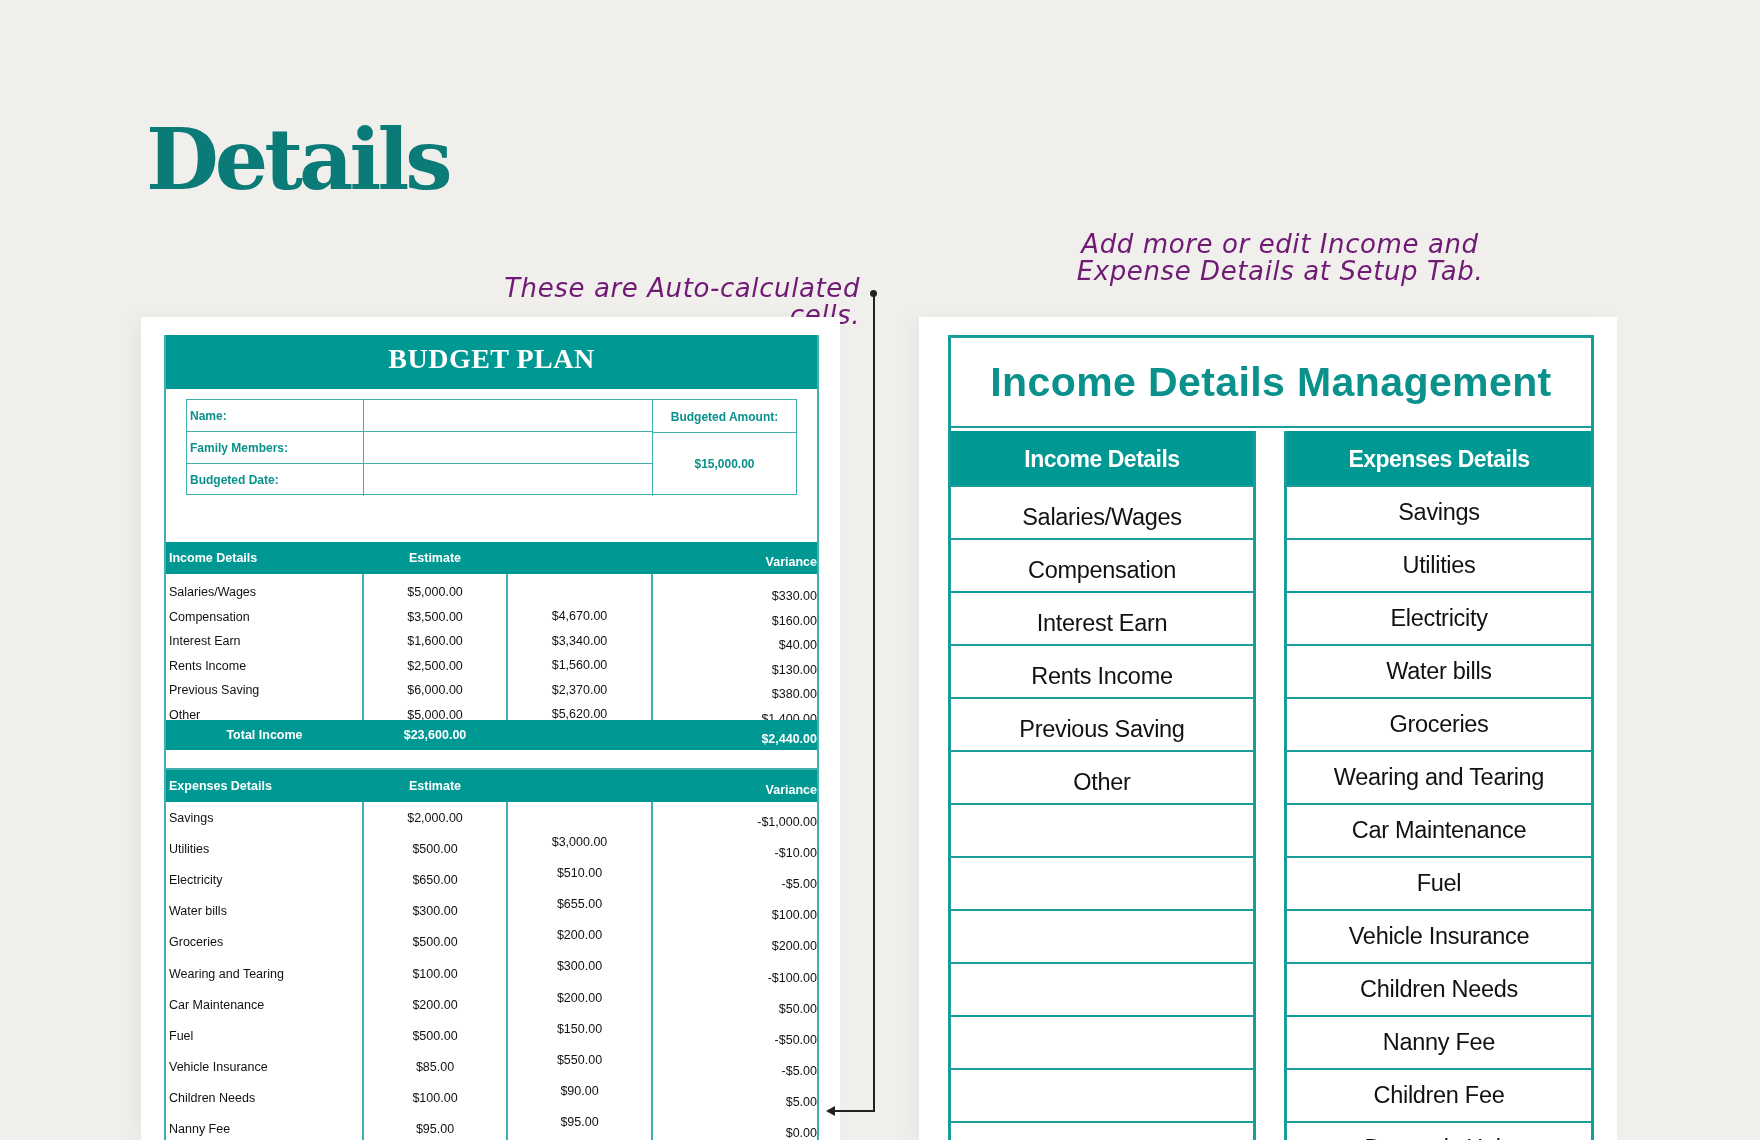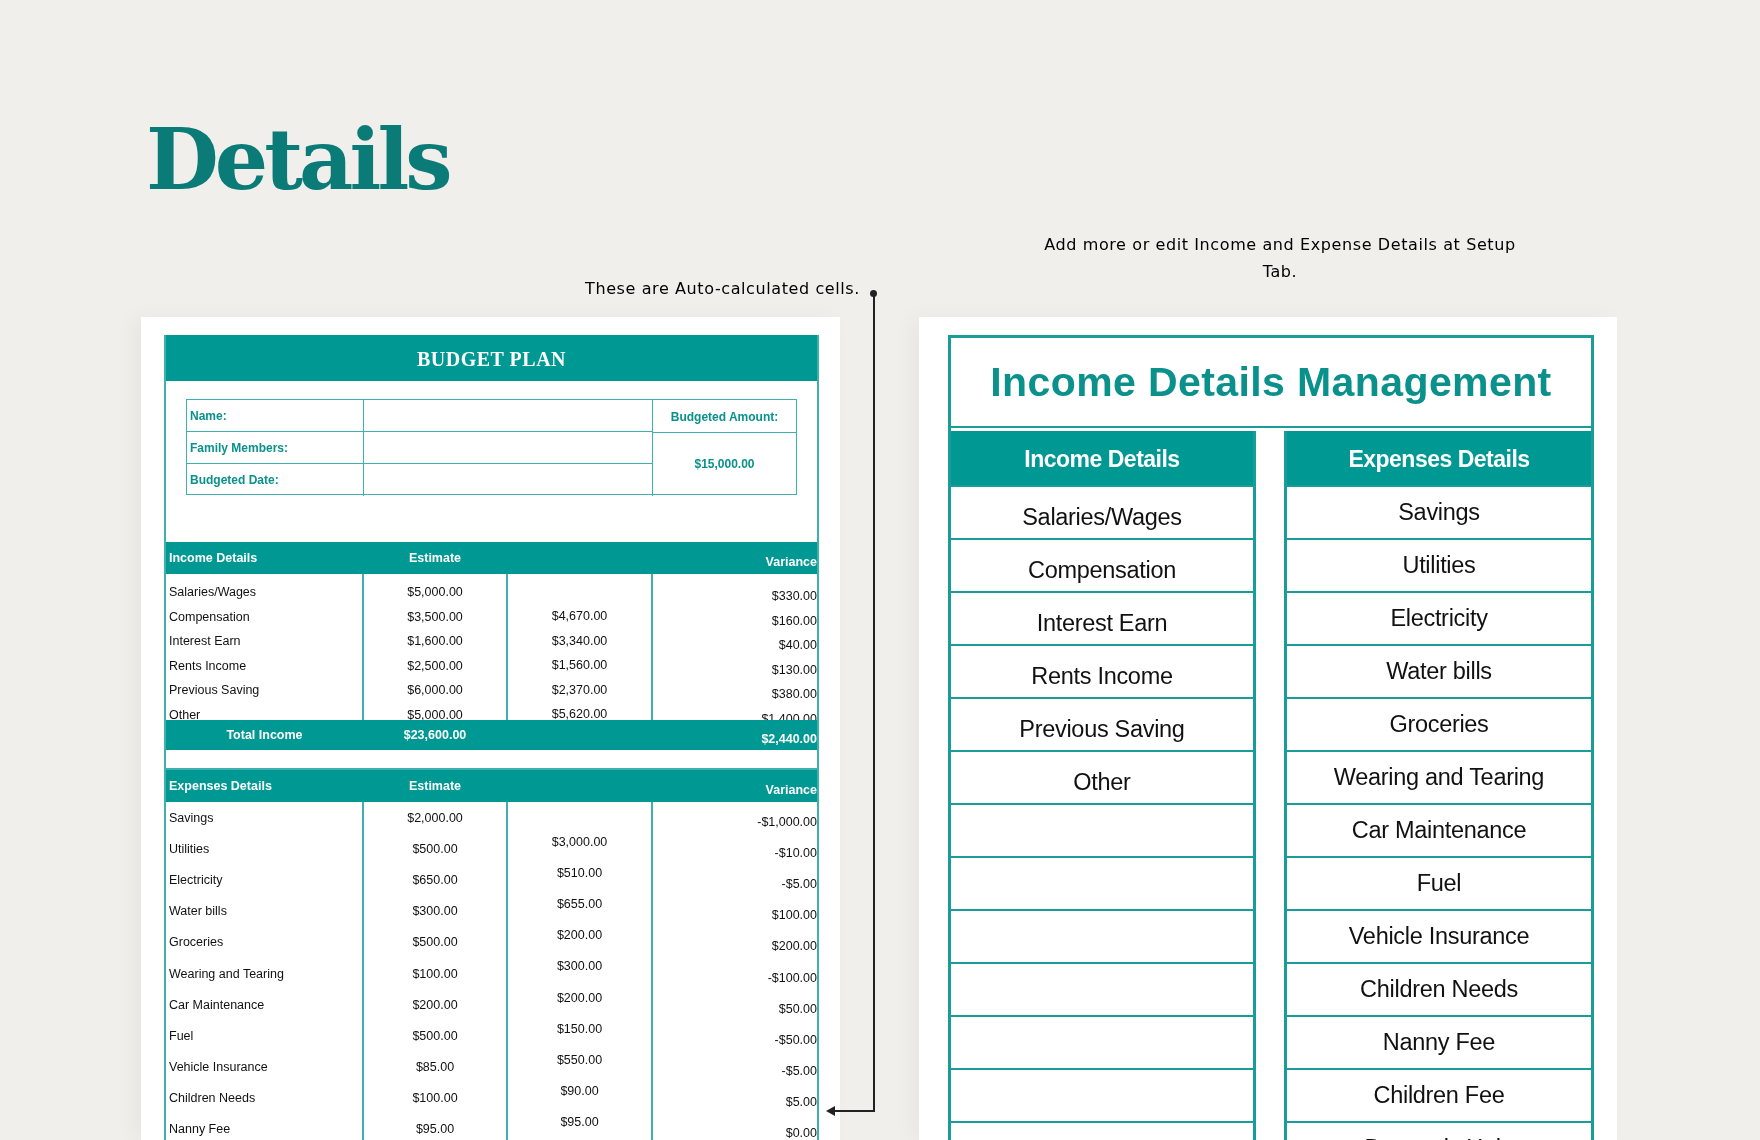--- a/index.html
+++ b/index.html
@@ -1,36 +1,36 @@
 <!DOCTYPE html>
 <html><head>
   <meta charset="utf-8">
   <style>
     * { box-sizing: border-box; margin: 0; padding: 0; }
     html, body { width: 1760px; height: 1140px; overflow: hidden; }
     body { background: #f0efec; position: relative; font-family: "Liberation Sans", sans-serif; color: #111; }
 
     .page-title { position: absolute; left: 146px; top: 110px; font-family: "DejaVu Serif", serif; font-weight: bold; font-size: 84px; letter-spacing: -4px; color: #0b7b78; }
 
-    .note { position: absolute; font-family: "DejaVu Sans", sans-serif; font-size: 16px; color: #000000; letter-spacing: 0.6px; line-height: 27px; text-align: center; }
+    .note { position: absolute; font-family: "DejaVu Sans", sans-serif; font-size: 26px; color: #701a75; letter-spacing: 0.6px; line-height: 27px; text-align: center; font-style: italic; }
     .note-left { left: 470px; top: 275px; width: 390px; text-align: right; }
     .note-right { left: 1030px; top: 231px; width: 500px; }
 
     .connector-dot { position: absolute; left: 870px; top: 290px; width: 7px; height: 7px; border-radius: 50%; background: #222; }
     .connector-v { position: absolute; left: 873px; top: 294px; width: 2px; height: 818px; background: #222; }
     .connector-h { position: absolute; left: 834px; top: 1110px; width: 41px; height: 2px; background: #222; }
     .connector-arrow { position: absolute; left: 826px; top: 1106px; width: 0; height: 0; border-top: 5px solid transparent; border-bottom: 5px solid transparent; border-right: 9px solid #222; }
 
     .panel { position: absolute; background: #fff; box-shadow: -8px 0 20px rgba(0,0,0,0.04); }
     .panel-left { left: 141px; top: 317px; width: 699px; height: 823px; }
     .panel-right { left: 919px; top: 317px; width: 698px; height: 823px; }
 
     
     .bp { position: absolute; left: 23px; top: 18px; width: 655px; height: 830px; border-left: 2px solid #3fb0ad; border-right: 2px solid #3fb0ad; }
-    .bp-title { height: 46px; background: #009893; color: #fff; text-align: center; font-family: "Liberation Serif", serif; font-weight: bold; font-size: 20px; line-height: 48px; letter-spacing: 0.5px; }
+    .bp-title { height: 54px; background: #009893; color: #fff; text-align: center; font-family: "Liberation Serif", serif; font-weight: bold; font-size: 28px; line-height: 48px; letter-spacing: 0.5px; }
     .info { position: absolute; left: 20px; top: 64px; width: 611px; height: 96px; border: 1.5px solid #3fb0ad; }
     .info-cell { position: absolute; border-color: #3fb0ad; border-style: solid; border-width: 0; font-size: 12px; font-weight: bold; color: #0a918c; display: flex; align-items: center; padding-left: 3px; }
     .info-label { left: 0; width: 177px; height: 32px; border-right-width: 1.5px; }
     .info-blank { left: 177px; width: 289px; height: 32px; border-right-width: 1.5px; }
     .info-amt-label { left: 466px; top: 1px; width: 143px; height: 32px; justify-content: center; padding-left: 0; }
     .info-amt-value { left: 466px; top: 32px; width: 143px; height: 62px; justify-content: center; padding-left: 0; border-top-width: 1.5px; }
     .rowline { border-bottom-width: 1.5px; }
 
     .sec-head { position: absolute; left: 0; width: 651px; height: 32px; background: #009893; color: #fff; font-weight: bold; font-size: 12.5px; display: flex; align-items: center; }
     .c0 { width: 197px; padding-left: 3px; }

